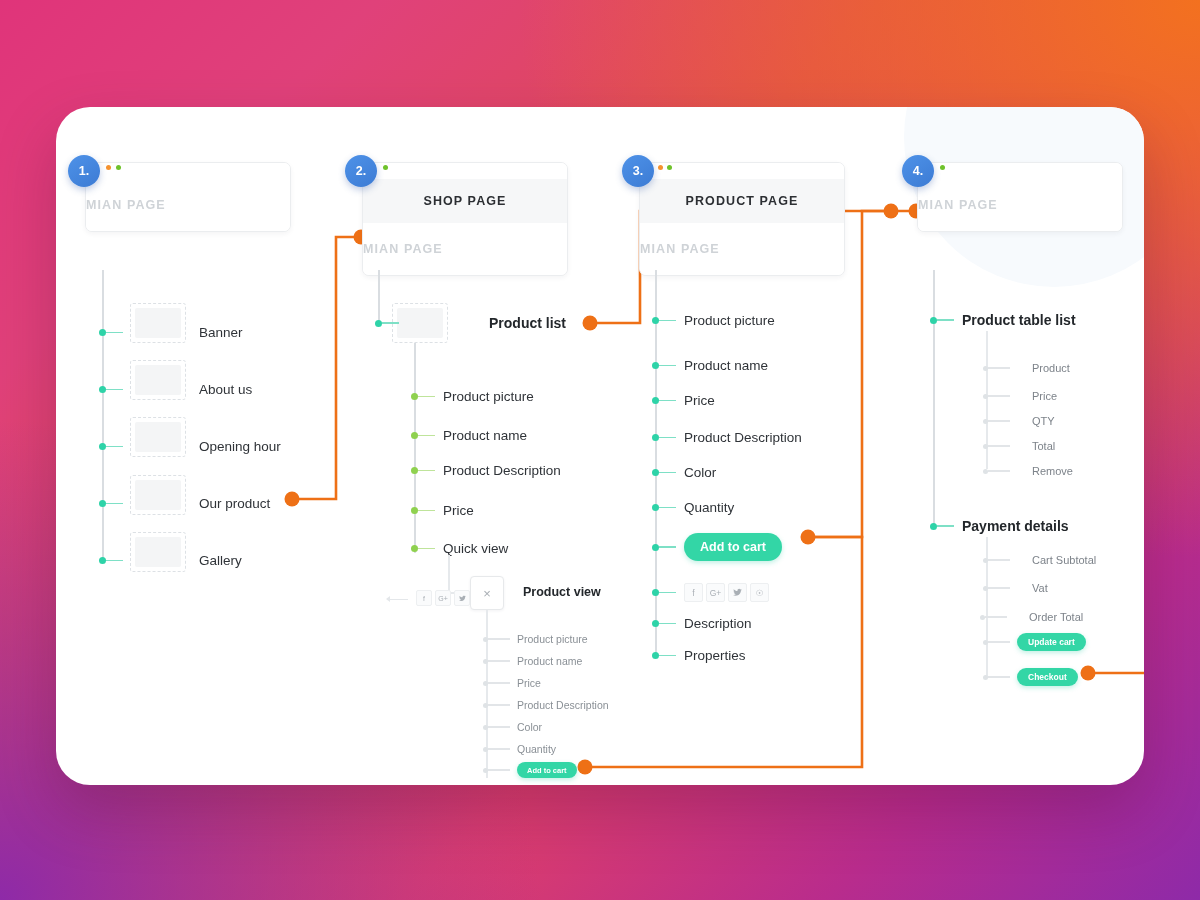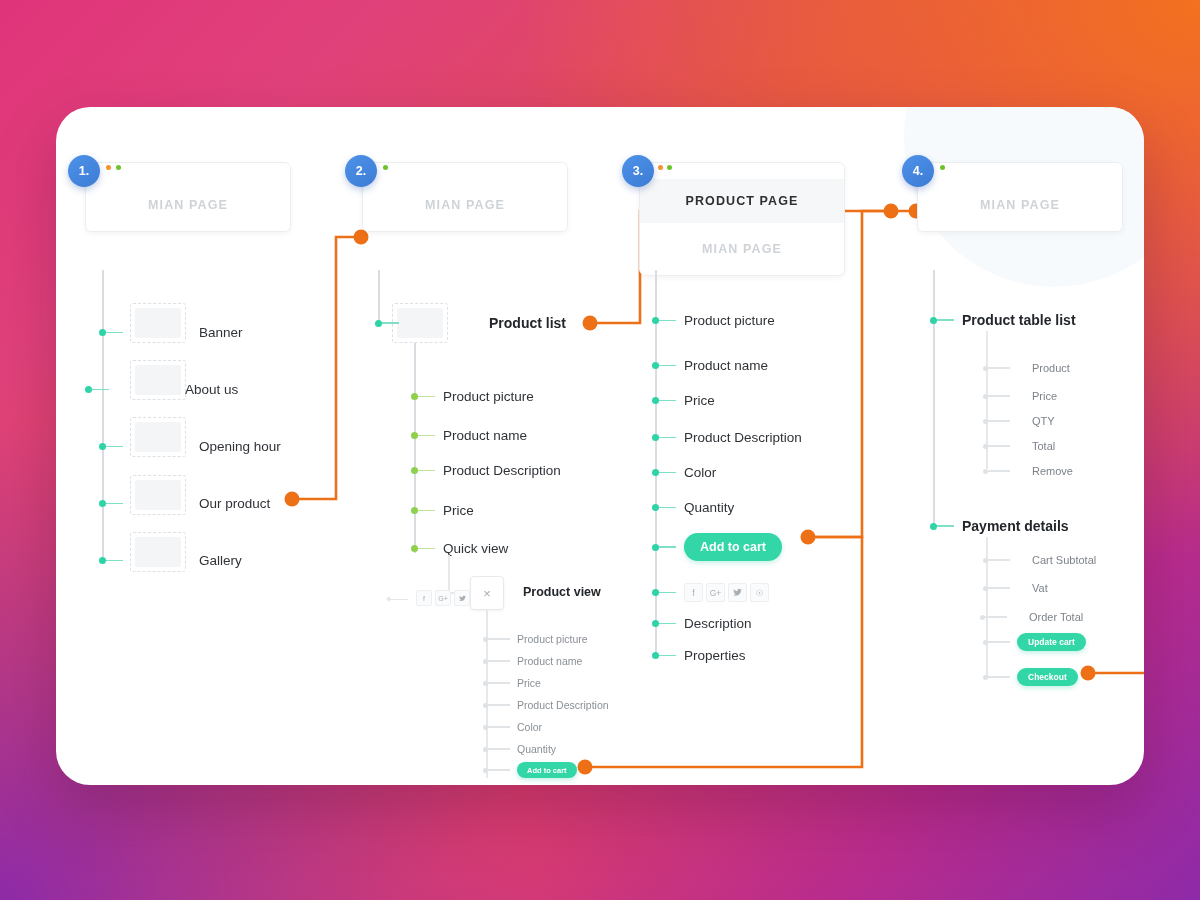--- a/index.html
+++ b/index.html
@@ -33,21 +33,21 @@
   .pagecard{
     position:absolute;width:204px;background:#fff;border:1px solid #EBEDEF;
     border-radius:7px;box-shadow:0 2px 5px rgba(30,40,60,.05);overflow:hidden;
   }
   .pc-chrome{height:16px;background:#fff;}
   .pc-title{
     height:44px;line-height:44px;text-align:center;background:#F6F7F8;
     font-size:12.5px;font-weight:bold;letter-spacing:1.1px;color:#2C2F33;
   }
   .pc-sub{
-    height:52px;line-height:52px;text-align:center;background:#fff;
+    height:52px;line-height:52px;background:#fff;
     font-size:12.5px;font-weight:bold;letter-spacing:1.1px;color:#CFD3D7;
   }
 
   
   .badge{
     position:absolute;width:32px;height:32px;border-radius:50%;
     background:linear-gradient(145deg,#4E92E8,#3C7BD4);
     color:#fff;font-size:12.5px;font-weight:bold;
     display:flex;align-items:center;justify-content:center;
     box-shadow:0 3px 7px rgba(50,90,170,.3);
@@ -155,21 +155,21 @@
         </div>
       <div class="node" style="left:43px;top:218px;">
         <span class="nd-dot teal"></span>
         <span class="nd-stem teal"></span>
         <span class="nd-label" style="margin-left:76px;">Banner</span>
       </div>
 
       <div class="ph" style="left:74px;top:253px;width:56px;height:40px;">
           <div class="ph-in"></div>
         </div>
-      <div class="node" style="left:29px;top:275px;">
+      <div class="node" style="left:43px;top:275px;">
         <span class="nd-dot teal"></span>
         <span class="nd-stem teal"></span>
         <span class="nd-label" style="margin-left:76px;">About us</span>
       </div>
 
       <div class="ph" style="left:74px;top:310px;width:56px;height:40px;">
           <div class="ph-in"></div>
         </div>
       <div class="node" style="left:43px;top:332px;">
         <span class="nd-dot teal"></span>
@@ -190,20 +190,21 @@
           <div class="ph-in"></div>
         </div>
       <div class="node" style="left:43px;top:446px;">
         <span class="nd-dot teal"></span>
         <span class="nd-stem teal"></span>
         <span class="nd-label" style="margin-left:76px;">Gallery</span>
       </div>
 
       <div class="pagecard" style="left:306px;top:55px;">
         <div class="pc-chrome"></div>
+        <div class="pc-title">SHOP PAGE</div>
         <div class="pc-sub">MIAN PAGE</div>
       </div>
       <div class="badge" style="left:289px;top:48px;">2.</div>
       <div class="dot-mini g" style="left:327px;top:58px;"></div>
 
       <div class="spine" style="left:322px;top:163px;height:55px;"></div>
 
       <div class="ph" style="left:336px;top:196px;width:56px;height:40px;">
           <div class="ph-in"></div>
         </div>

